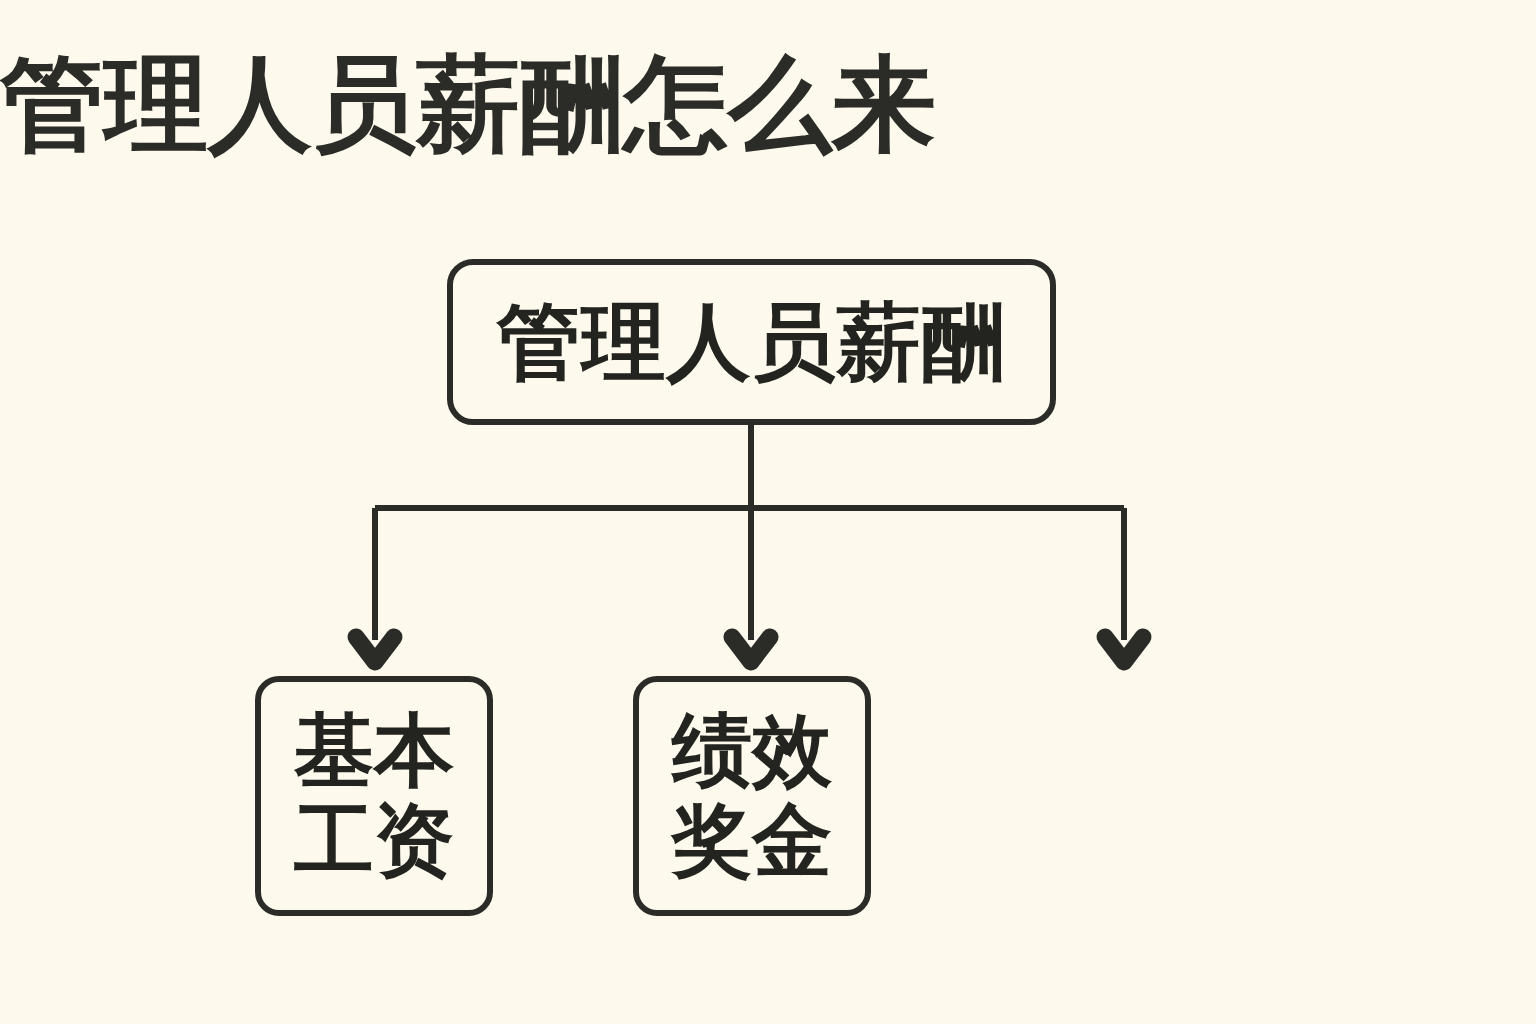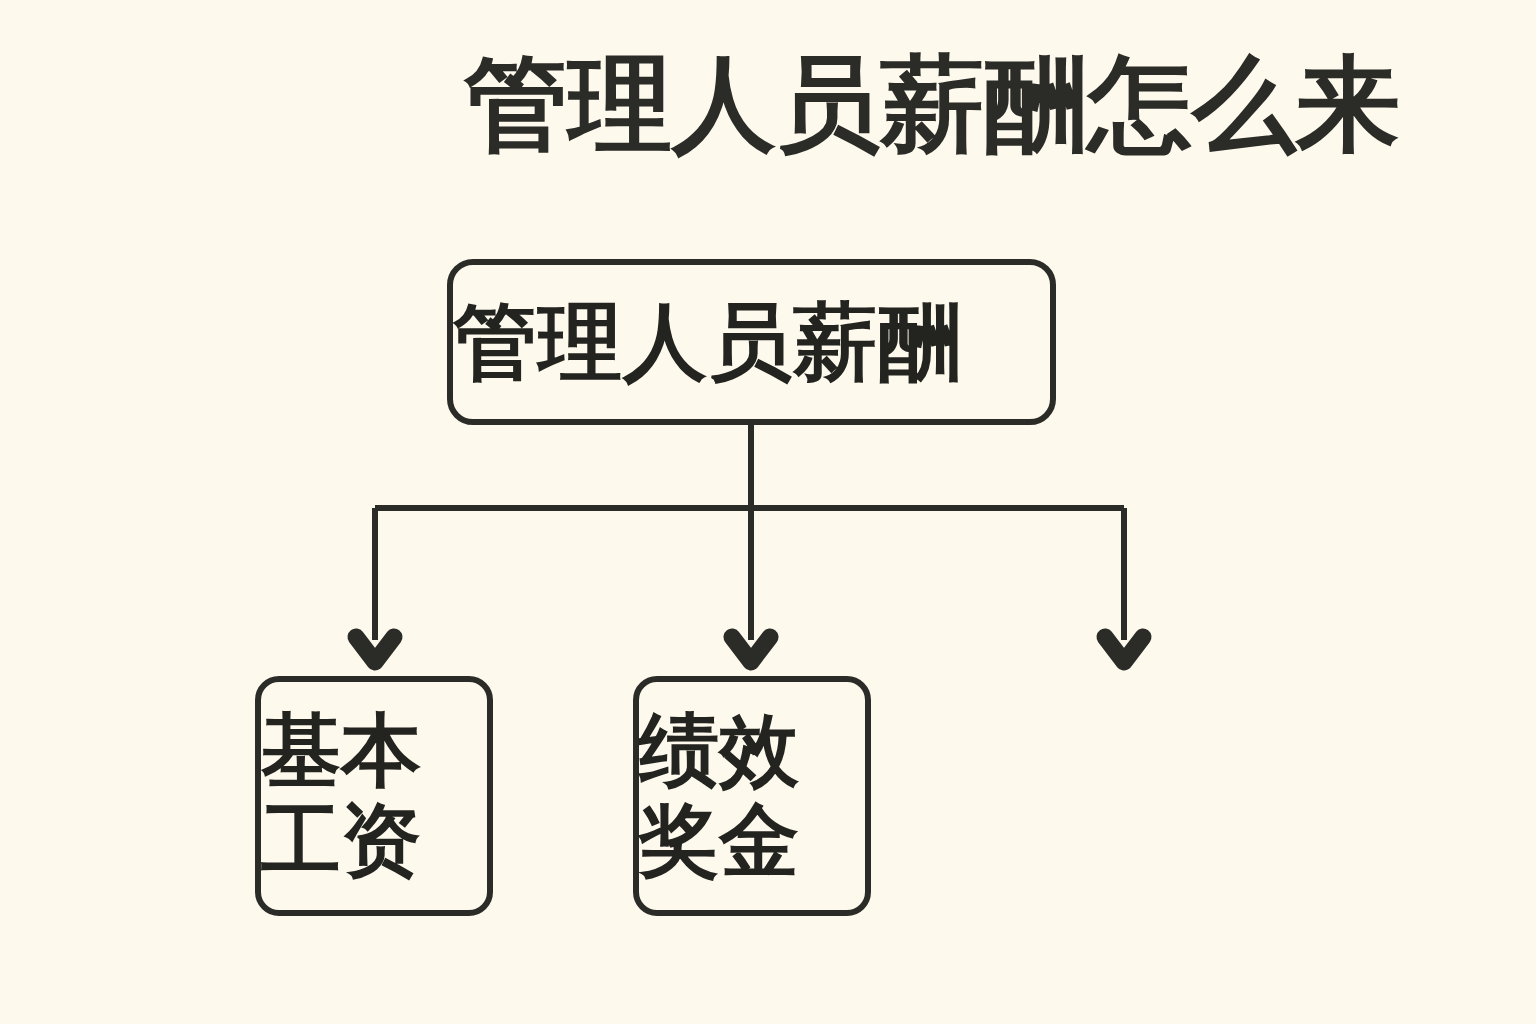--- a/index.html
+++ b/index.html
@@ -21,21 +21,21 @@
     height: 1024px;
     background: #fdf9ec;
   }
 
   
   #page-title {
     position: absolute;
     left: 0;
     top: 48px;
     width: 1400px;
-    text-align: right;
+    text-align: left;
     font-size: 104px;
     line-height: 112px;
     font-weight: 900;
     letter-spacing: 0px;
     color: #2b2b28;
     white-space: nowrap;
   }
 
   
   #connectors {
@@ -48,21 +48,21 @@
   }
 
   
   .node {
     position: absolute;
     box-sizing: border-box;
     background: #fdf9ec;
     border: 6px solid #2b2b28;
     display: flex;
     align-items: center;
-    justify-content: flex-start;
+    justify-content: center;
     text-align: center;
     color: #232320;
     font-weight: 900;
   }
 
   #root-node {
     left: 447px;
     top: 259px;
     width: 609px;
     height: 166px;

